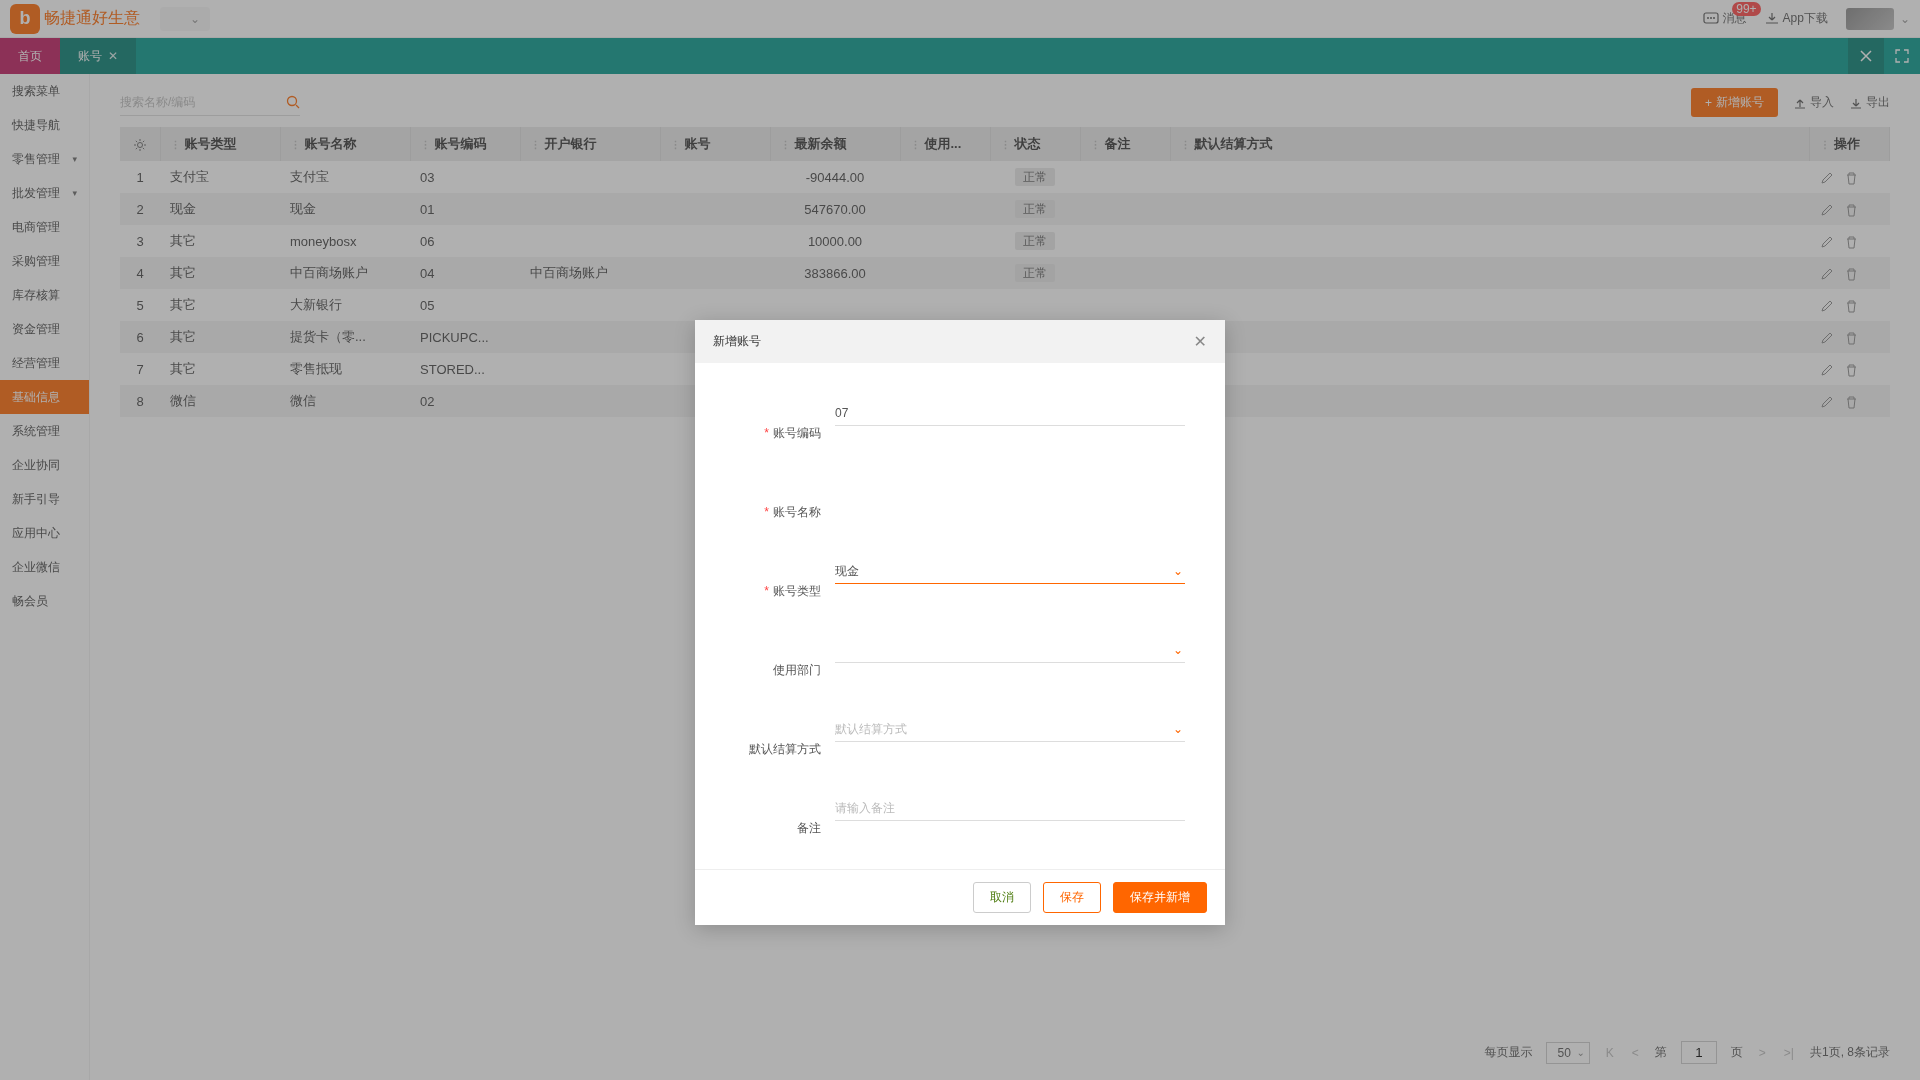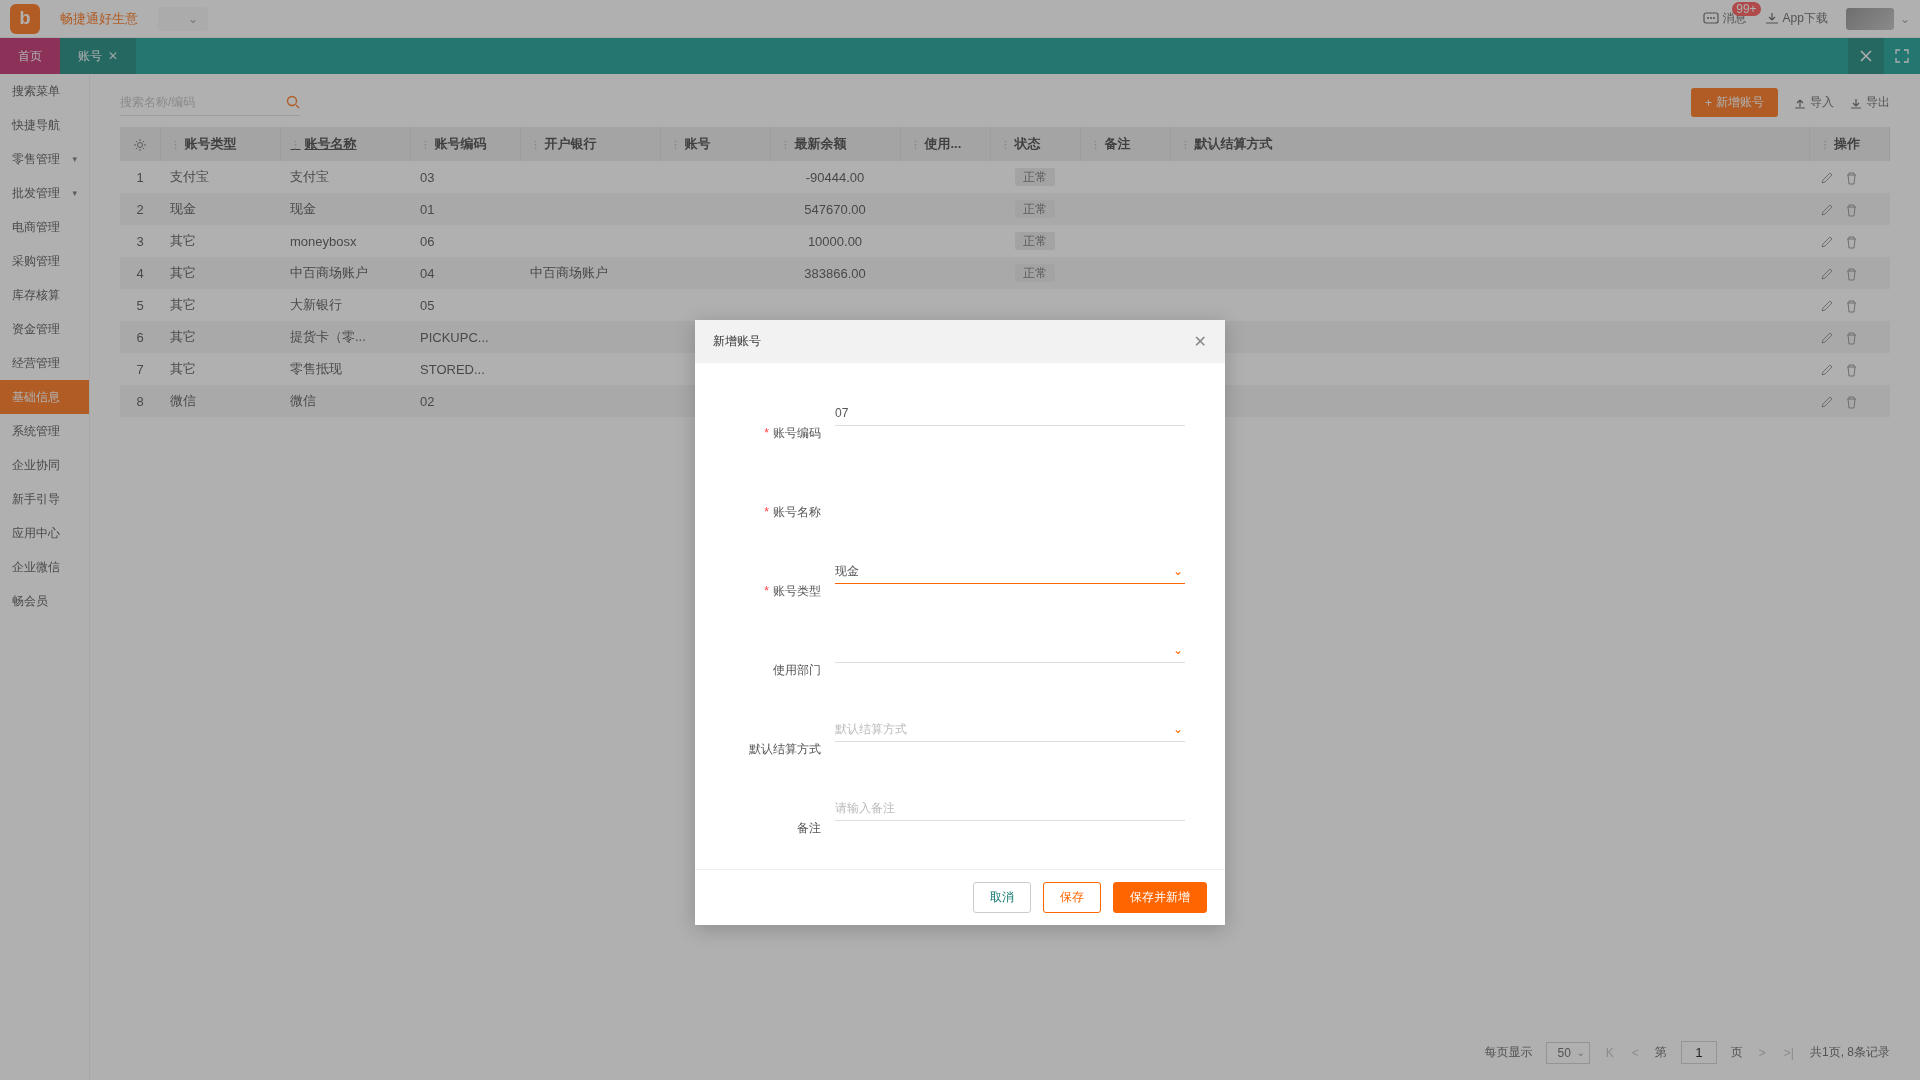--- a/index.html
+++ b/index.html
@@ -1,20 +1,20 @@
 <!DOCTYPE html>
 <html><head>
 <meta charset="utf-8">
 <style>
 * { box-sizing: border-box; margin: 0; padding: 0; }
 body { font-family: "Microsoft YaHei", Arial, sans-serif; font-size: 12px; color: #333; background: #fff; width: 1920px; height: 1080px; overflow: hidden; position: relative; }
 
 .header { height: 38px; background: #fff; display: flex; align-items: center; padding: 0 10px; border-bottom: 1px solid #eee; }
 .logo { width: 30px; height: 30px; background: #f60; border-radius: 6px; display: flex; align-items: center; justify-content: center; color: #fff; font-weight: bold; font-size: 18px; }
-.logo-txt { color: #f60; font-size: 13px; margin-left: 20px; }
+.logo-txt { color: #f60; font-size: 16px; margin-left: 4px; }
 .top-select { margin-left: 20px; background: #f6f6f6; padding: 4px 40px 4px 10px; border-radius: 4px; position: relative; color: #999; height: 24px; }
 .top-select .chev { position: absolute; right: 10px; top: 5px; color: #999; }
 .top-right { margin-left: auto; display: flex; align-items: center; gap: 18px; color: #555; }
 .top-item { display: flex; align-items: center; gap: 4px; cursor: pointer; position: relative; }
 .badge { position: absolute; top: -8px; right: -14px; background: #f44; color: #fff; border-radius: 8px; padding: 0 4px; font-size: 12px; }
 .avatar { width: 48px; height: 22px; background: linear-gradient(135deg,#888,#bbb); border-radius: 3px; }
 .avatar-chev { color: #999; margin-left: 6px; }
 
 .tabs-bar { height: 36px; background: #00988b; display: flex; align-items: stretch; color: #fff; position: relative; }
 .tab { padding: 0 18px; display: flex; align-items: center; gap: 6px; cursor: pointer; }
@@ -69,21 +69,21 @@
 .form-label .req { color: #f44; margin-right: 4px; }
 .form-field { flex: 1; height: 24px; border-bottom: 1px solid #ddd; display: flex; align-items: center; color: #555; position: relative; }
 .form-field input { width: 100%; border: none; outline: none; font-size: 12px; color: #555; }
 .form-field input::placeholder { color: #bbb; }
 .form-field.error { border-bottom: 1px solid #f60; }
 .form-field.error input::placeholder { color: #f2a170; }
 .form-field.accent { border-bottom: 1px solid #f60; }
 .form-field .chev { position: absolute; right: 2px; color: #f60; font-size: 12px; }
 .modal-foot { border-top: 1px solid #eee; padding: 12px 18px; display: flex; justify-content: flex-end; gap: 12px; }
 .btn { padding: 6px 16px; border-radius: 3px; cursor: pointer; font-size: 12px; }
-.btn.ghost { border: 1px solid #ccc; color: #0f766e; background: #fff; }
+.btn.ghost { border: 1px solid #ccc; color: #4d7c0f; background: #fff; }
 .btn.outline { border: 1px solid #f60; color: #f60; background: #fff; }
 .btn.solid { background: #f60; color: #fff; border: 1px solid #f60; }
 
 svg { display: inline-block; vertical-align: middle; }
 </style>
 </head>
 <body>
 
 <div class="header">
   <div class="logo">b</div>
@@ -225,21 +225,21 @@
     <table class="table">
       <thead>
           <tr id="thead-row">
         <th style="width:40px;text-align:center">
           <svg width="14" height="14">
                 <circle cx="7" cy="7" r="2.5" fill="none" stroke="#666"></circle>
                 <path d="M7 1v2M7 11v2M1 7h2M11 7h2M2.8 2.8l1.4 1.4M9.8 9.8l1.4 1.4M11.2 2.8L9.8 4.2M4.2 9.8l-1.4 1.4" stroke="#666"></path>
               </svg>
         </th>
       <th style="width: 120px;"><span class="drag">⋮</span><span>账号类型</span></th>
-            <th style="width: 130px; text-decoration: underline;"><span class="drag">⋮</span><span>账号名称</span></th>
+            <th style="width: 130px;"><span class="drag">⋮</span><span>账号名称</span></th>
             <th style="width: 110px;"><span class="drag">⋮</span><span>账号编码</span></th>
             <th style="width: 140px;"><span class="drag">⋮</span><span>开户银行</span></th>
             <th style="width: 110px;"><span class="drag">⋮</span><span>账号</span></th>
             <th style="width: 130px;"><span class="drag">⋮</span><span>最新余额</span></th>
             <th style="width: 90px;"><span class="drag">⋮</span><span>使用...</span></th>
             <th style="width: 90px;"><span class="drag">⋮</span><span>状态</span></th>
             <th style="width: 90px;"><span class="drag">⋮</span><span>备注</span></th>
             <th><span class="drag">⋮</span><span>默认结算方式</span></th>
             <th style="width: 80px;"><span class="drag">⋮</span><span>操作</span></th>
           </tr>

